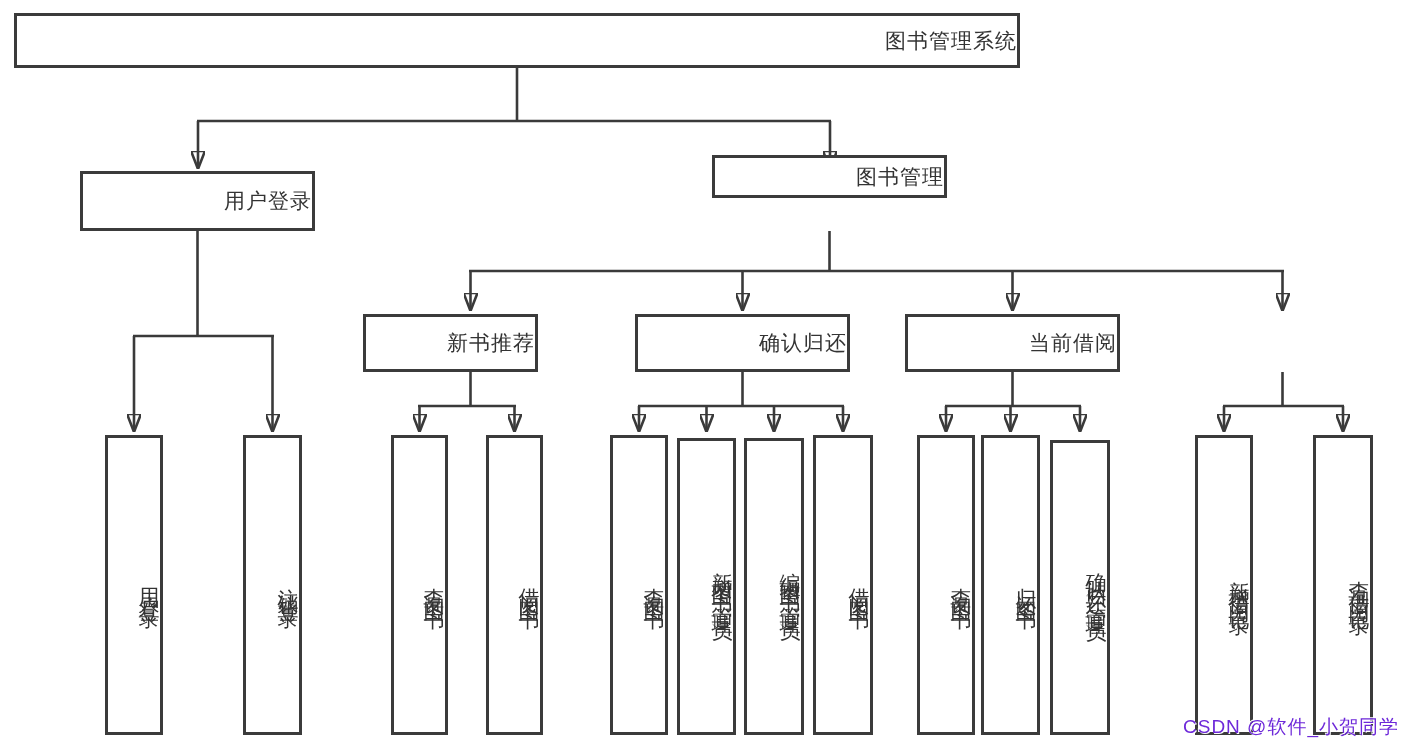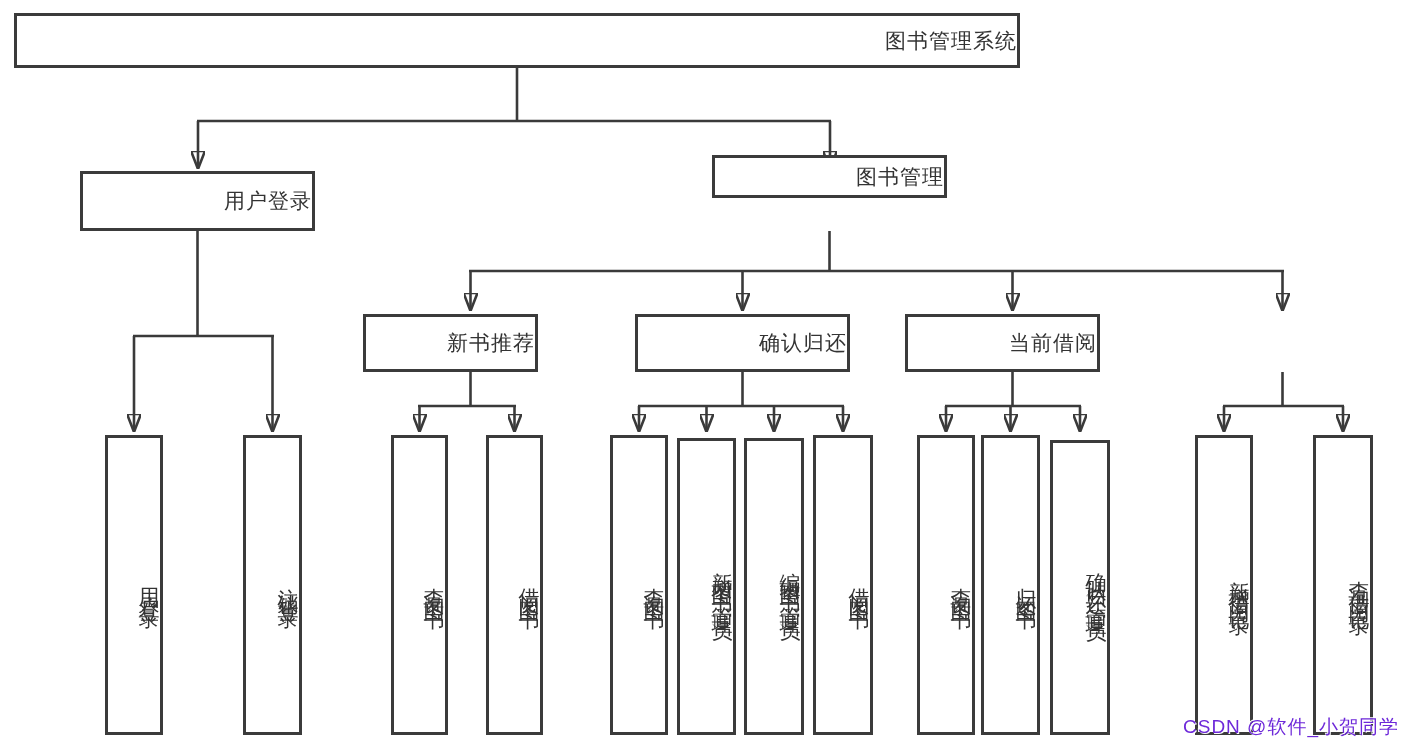--- a/index.html
+++ b/index.html
@@ -88,21 +88,21 @@
   <div class="box h" style="left:712px;top:155px;width:235px;height:43px">
     <span>图书管理</span>
   </div>
 
   <div class="box h" style="left:363px;top:314px;width:175px;height:58px">
     <span>新书推荐</span>
   </div>
   <div class="box h" style="left:635px;top:314px;width:215px;height:58px">
     <span>确认归还</span>
   </div>
-  <div class="box h" style="left:905px;top:314px;width:195px;height:58px">
+  <div class="box h" style="left:905px;top:314px;width:215px;height:58px">
     <span>当前借阅</span>
   </div>
 
   <div class="box v" style="left:105px;top:435px;width:58px;height:300px">
     <span>用户登录</span>
   </div>
   <div class="box v" style="left:243px;top:435px;width:59px;height:300px">
     <span>注销登录</span>
   </div>
 

